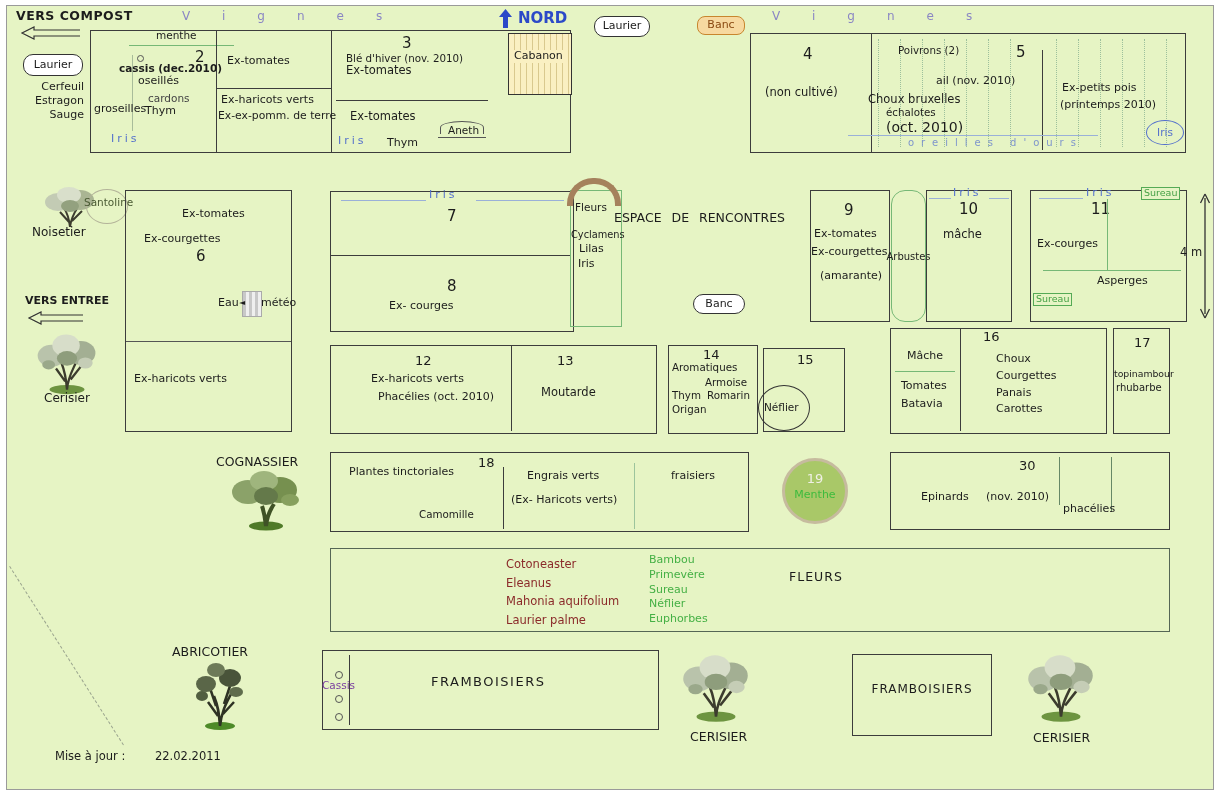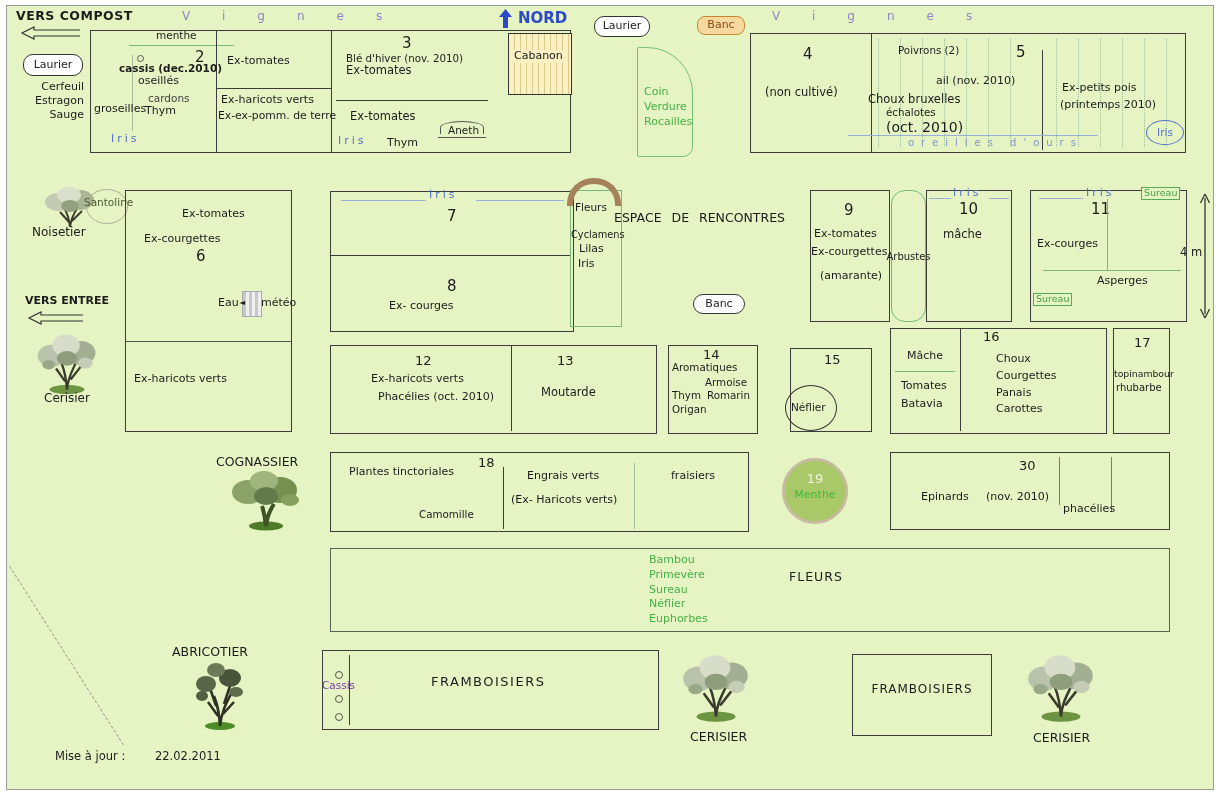--- a/index.html
+++ b/index.html
@@ -115,27 +115,20 @@
     <div class="t" style="left:118px;top:93px;font-size:10.5px;">Aneth</div>
     <div class="line" style="left:108px;top:106px;width:48px;border-color:#555;"></div>
     <div class="t iris" style="left:8px;top:104px;">Iris</div>
     <div class="t" style="left:57px;top:106px;">Thym</div>
   </div>
 
   <div style="position:absolute;left:508px;top:33px;width:62px;height:60px;border:1.5px solid #333;background:#faf0c2;background-image:repeating-linear-gradient(90deg,transparent 0 5px,#d9c98e 5px 6px);">
     <div class="t" style="left:3px;top:16px;background:#faf0c2;padding:0 2px;">Cabanon</div>
   </div>
 
-  <div style="position:absolute;left:637px;top:47px;width:54px;height:108px;border:1px solid #76c076;border-radius:2px 46px 10px 2px;">
-    <div class="t grn" style="left:6px;top:36px;line-height:15px;white-space:normal;">
-      <div>Coin</div>
-      <div>Verdure</div>
-      <div>Rocailles</div>
-    </div>
-  </div>
 
   <div class="box" style="left:750px;top:33px;width:120px;height:118px;">
     <div class="t num" style="left:52px;top:12px;">4</div>
     <div class="t" style="left:14px;top:52px;font-size:11.5px;">(non cultivé)</div>
   </div>
   <div class="box" style="left:870px;top:33px;width:315px;height:118px;border-left:none;">
     <div class="dot" style="left:8px;"></div>
       <div class="dot" style="left:30px;"></div>
     <div class="dot" style="left:52px;"></div>
       <div class="dot" style="left:74px;"></div>
@@ -234,21 +227,21 @@
     <div class="t" style="left:210px;top:40px;font-size:11.5px;">Moutarde</div>
   </div>
   <div class="box" style="left:668px;top:345px;width:88px;height:87px;">
     <div class="t n13" style="left:34px;top:2px;">14</div>
     <div class="t" style="left:3px;top:16px;font-size:10.3px;">Aromatiques</div>
     <div class="t" style="left:36px;top:31px;font-size:10.3px;">Armoise</div>
     <div class="t" style="left:3px;top:44px;font-size:10.3px;">Thym</div>
     <div class="t" style="left:38px;top:44px;font-size:10.3px;">Romarin</div>
     <div class="t" style="left:3px;top:58px;font-size:10.3px;">Origan</div>
   </div>
-  <div class="box" style="left:790px;top:348px;width:80px;height:82px;">
+  <div class="box" style="left:763px;top:348px;width:80px;height:82px;">
     <div class="t n13" style="left:33px;top:4px;">15</div>
     <div class="circ" style="left:-6px;top:36px;width:50px;height:44px;border-color:#333;"></div>
     <div class="t" style="left:0;top:52px;font-size:10.5px;">Néflier</div>
   </div>
   <div class="box" style="left:890px;top:328px;width:215px;height:104px;">
     <div class="t n13" style="left:92px;top:1px;">16</div>
     <div class="t" style="left:16px;top:21px;">Mâche</div>
     <div class="line gl" style="left:4px;top:42px;width:60px;"></div>
     <div class="t" style="left:10px;top:51px;">Tomates</div>
     <div class="t" style="left:10px;top:69px;">Batavia</div>
@@ -294,20 +287,26 @@
   <div class="box" style="left:890px;top:452px;width:278px;height:76px;">
     <div class="t n13" style="left:128px;top:6px;">30</div>
     <div class="t" style="left:30px;top:38px;">Epinards</div>
     <div class="t" style="left:95px;top:38px;">(nov. 2010)</div>
     <div class="vline" style="left:168px;top:4px;height:48px;border-color:#668866;"></div>
     <div class="vline" style="left:220px;top:4px;height:54px;border-color:#668866;"></div>
     <div class="t" style="left:172px;top:50px;">phacélies</div>
   </div>
 
   <div class="box" style="left:330px;top:548px;width:838px;height:82px;border-color:#556655;">
+    <div class="t red" style="left:175px;top:6px;white-space:normal;line-height:18.5px;font-size:11.5px;">
+      <div>Cotoneaster</div>
+      <div>Eleanus</div>
+      <div>Mahonia aquifolium</div>
+      <div>Laurier palme</div>
+    </div>
     <div class="t grn" style="left:318px;top:4px;white-space:normal;line-height:14.8px;">
       <div>Bambou</div>
       <div>Primevère</div>
       <div>Sureau</div>
       <div>Néflier</div>
       <div>Euphorbes</div>
     </div>
     <div class="t" style="left:458px;top:21px;font-size:12.5px;letter-spacing:1px;">FLEURS</div>
   </div>
 

